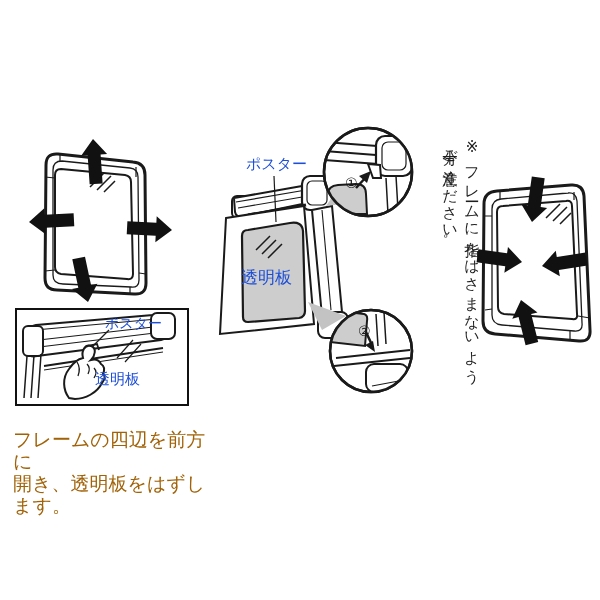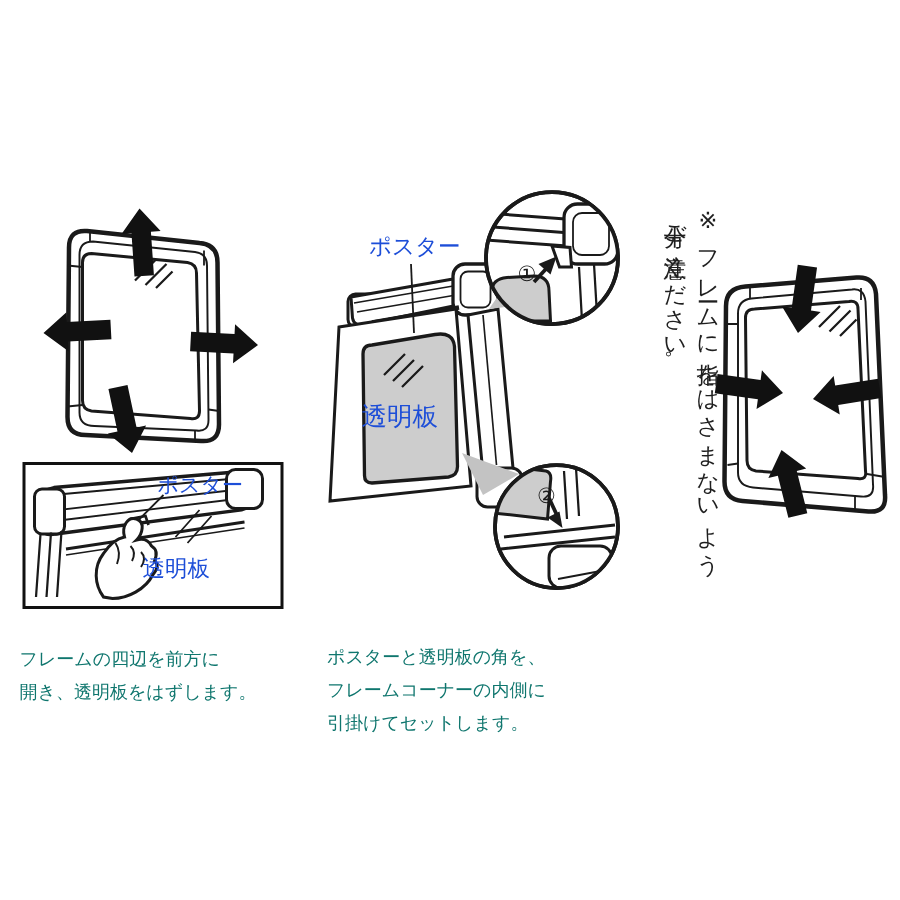--- a/index.html
+++ b/index.html
@@ -1,20 +1,20 @@
 <!DOCTYPE html>
 <html><head>
 <meta charset="utf-8">
 <style>
   html,body{margin:0;padding:0;background:#fff;}
   #page{position:relative;width:600px;height:600px;background:#ffffff;overflow:hidden;
         font-family:"DejaVu Sans","Liberation Sans",sans-serif;color:#2e2e2e;}
   .abs{position:absolute;}
   #title{left:32px;top:50px;font-size:22px;font-weight:700;letter-spacing:3px;color:#000;}
-  .caption{font-size:12px;line-height:22px;color:#0f766e;white-space:pre-line;letter-spacing:0px;}
+  .caption{font-size:19px;line-height:22px;color:#a16207;white-space:pre-line;letter-spacing:0px;}
   #caption-1{left:13px;top:428px;width:205px;}
   #caption-2{left:218px;top:427px;width:222px;}
   #caption-3{left:442px;top:428px;width:158px;}
   .diagram-label{font-size:15px;color:#1d4ed8;white-space:nowrap;}
   #poster-label{left:246px;top:155px;}
   #plate-label-middle{left:241px;top:266px;font-size:17px;}
   #notch-label{left:105px;top:315px;font-size:14px;}
   #plate-label-inset{left:95px;top:370px;font-size:15px;}
   .callout-num{font-size:14px;color:#1a1a1a;}
   #callout1-num{left:345px;top:175px;}
@@ -169,17 +169,14 @@
       <use href="#arw" transform="translate(66,94) rotate(171)"></use>
       <use href="#arw" transform="translate(45,128) rotate(-104)"></use>
     </g>
   </svg>
 
   <div class="abs" id="safety-note">※フレームに指をはさまないよう
 十分ご注意ください。</div>
 
   <div class="abs caption" id="caption-1">フレームの四辺を前方に
 開き、透明板をはずします。</div>
-  <div class="abs caption" id="caption-2">ポスターと透明板の角を、
-フレームコーナーの内側に
-引掛けてセットします。</div>
 
 </div>
 
 </body></html>

